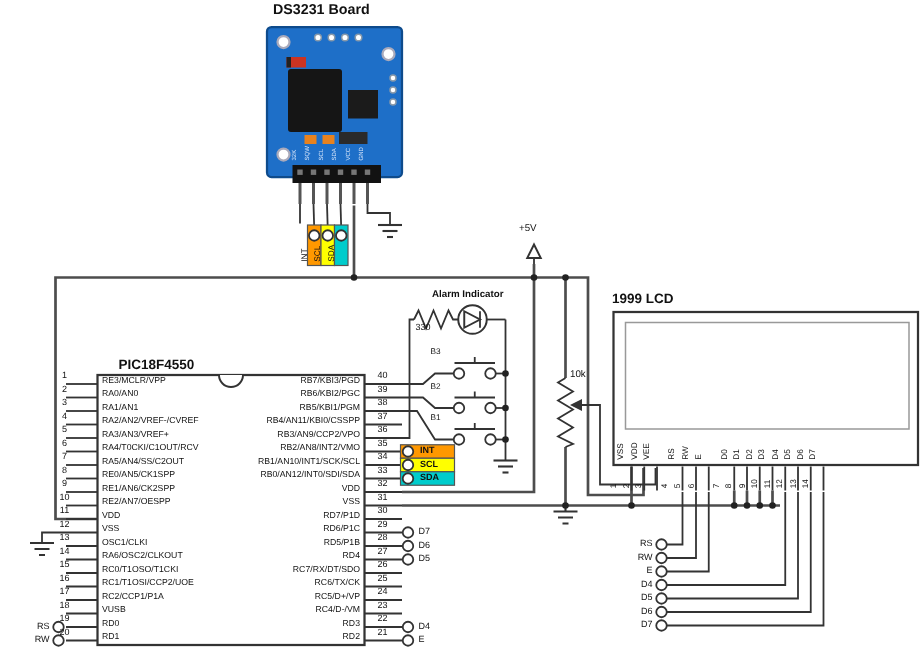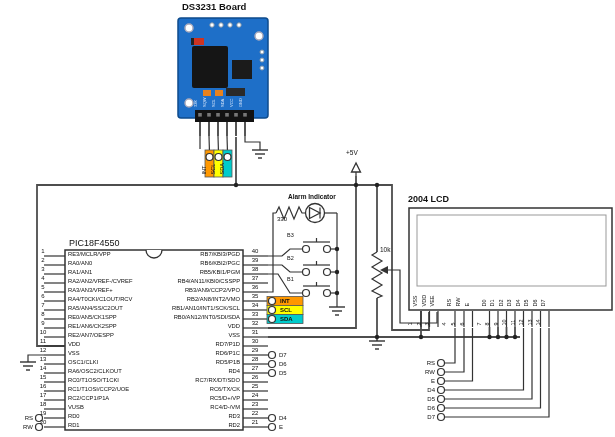--- a/index.html
+++ b/index.html
@@ -13,21 +13,21 @@
   .res{stroke:#333;stroke-width:1.2;fill:none;}
   .body{fill:#fff;stroke:#333;stroke-width:1.5;}
   .inner{fill:#fff;stroke:#999;stroke-width:1;}
   .sym{fill:#fff;stroke:#333;stroke-width:1.3;}
   .term{fill:#fff;stroke:#333;stroke-width:1.2;}
   .dot{fill:#222;stroke:none;}
   .gnd{stroke:#333;stroke-width:1.4;fill:none;}
   .pinhdr{fill:#121212;}
   .url{right:3px;top:2px;font-size:13px;font-weight:bold;white-space:nowrap;}
   .ds-title{left:182px;top:2px;font-size:9.5px;font-weight:bold;}
-  .pic-title{left:69px;top:239px;font-size:9px;font-weight:normal;}
+  .pic-title{left:79px;top:239px;font-size:9px;font-weight:bold;}
   .lcd-title{left:408px;top:195px;font-size:9px;font-weight:bold;}
   .alarm-title{left:288px;top:194px;font-size:6.5px;font-weight:bold;}
   .r330{left:277px;top:216px;font-size:6px;}
   .pot{left:380px;top:247px;font-size:6.5px;}
   .supply{left:346px;top:150px;font-size:6.5px;}
 </style>
 </head>
 <body>
 
 <div id="page">
@@ -275,21 +275,21 @@
       <line x1="316.5" y1="265" x2="316.5" y2="261" class="w"></line>
       <circle cx="306" cy="293" r="3.5" class="term"></circle>
       <circle cx="327" cy="293" r="3.5" class="term"></circle>
       <line x1="303" y1="286" x2="330" y2="286" class="w"></line>
       <line x1="316.5" y1="286" x2="316.5" y2="282" class="w"></line>
     </svg>
 
 <div id="labels">
   <span class="ds-title">DS3231 Board</span>
   <span class="pic-title">PIC18F4550</span>
-  <span class="lcd-title">2004 LCD</span>
+  <span class="lcd-title">1999 LCD</span>
   <span class="alarm-title">Alarm Indicator</span>
   <span class="r330">330</span>
   <span class="pot">10k</span>
   <span class="supply">+5V</span>
 <span style="left: 30px; top: 248px; width: 26px; text-align: center; font-size: 6px;">1</span>
       <span style="left: 68px; top: 252px; font-size: 5.8px; white-space: nowrap;">RE3/MCLR/VPP</span>
       <span style="left: 30px; top: 257px; width: 26px; text-align: center; font-size: 6px;">2</span>
       <span style="left: 68px; top: 261px; font-size: 5.8px; white-space: nowrap;">RA0/AN0</span>
       <span style="left: 30px; top: 266px; width: 26px; text-align: center; font-size: 6px;">3</span>
       <span style="left: 68px; top: 270px; font-size: 5.8px; white-space: nowrap;">RA1/AN1</span>

